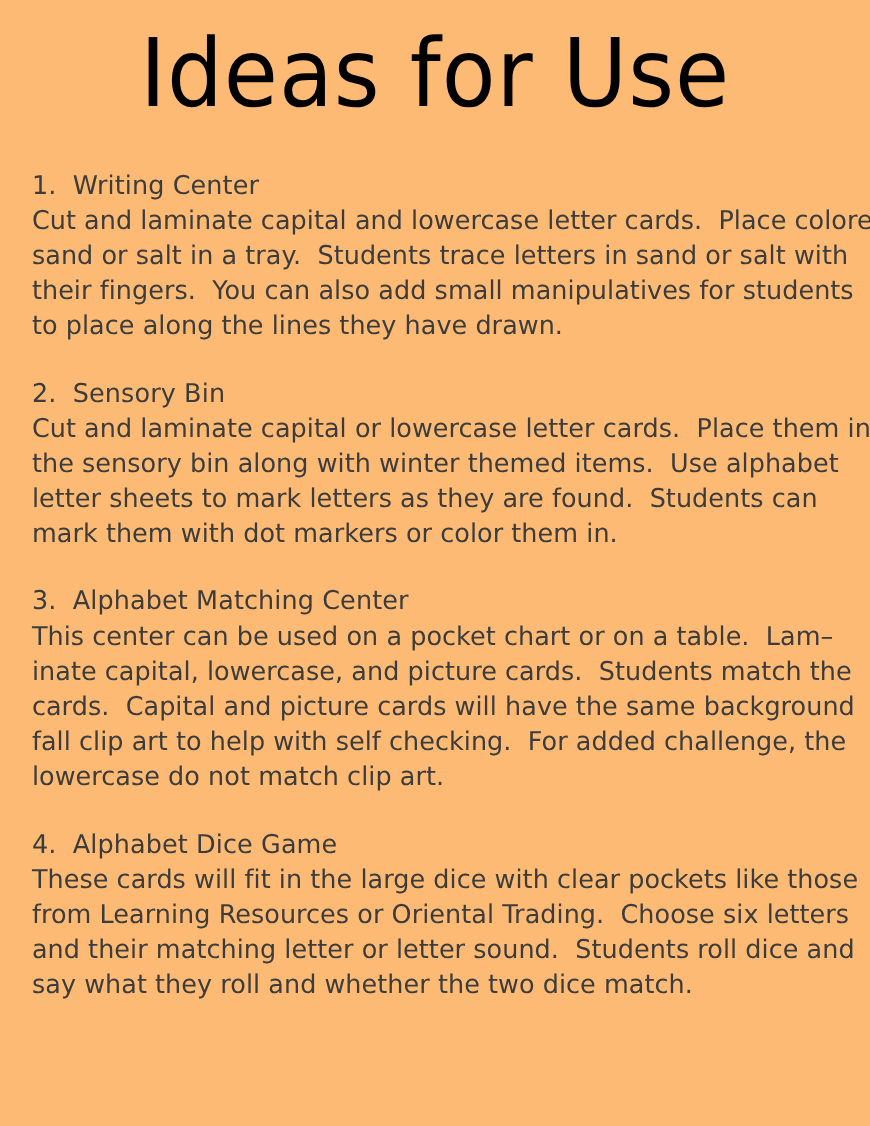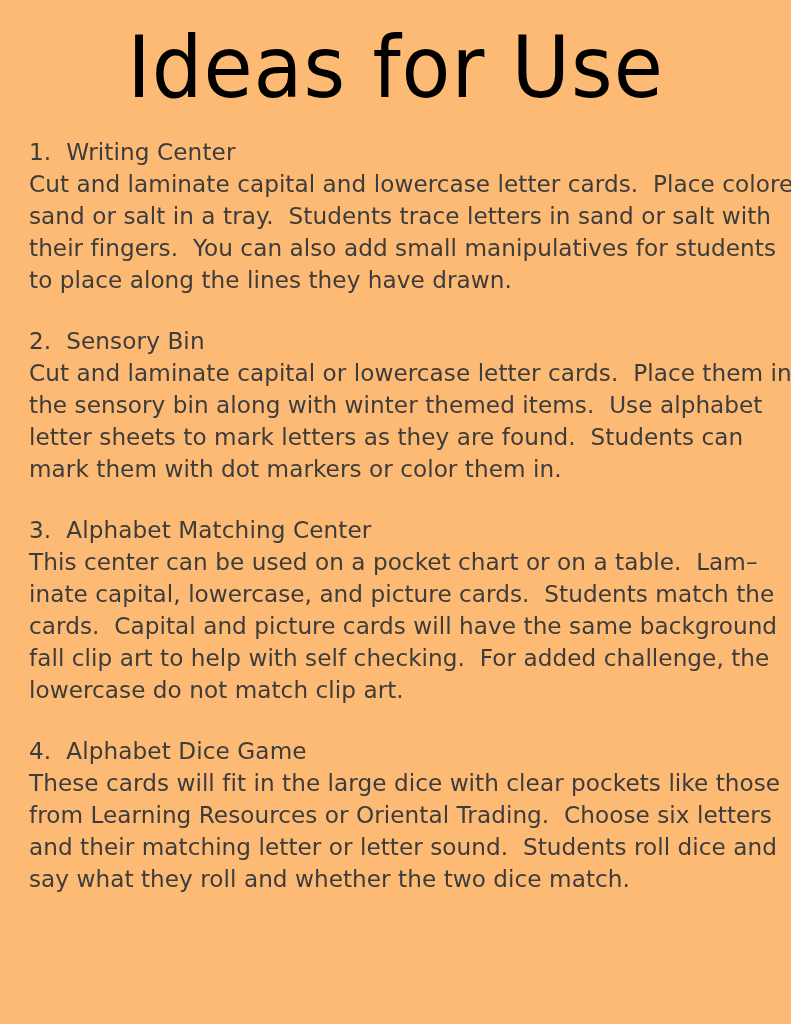--- a/index.html
+++ b/index.html
@@ -28,21 +28,21 @@
     font-weight: 400;
     letter-spacing: 1px;
     color: #000000;
     white-space: pre;
     transform: scaleX(0.93);
     transform-origin: center top;
   }
   .body-block {
     position: absolute;
     left: 29px;
-    top: 136px;
+    top: 152px;
     width: 742px;
   }
   .section {
     margin: 0 0 29px 0;
   }
   .section:last-child {
     margin-bottom: 0;
   }
   .sec-heading {
     font-family: "DejaVu Sans", sans-serif;

